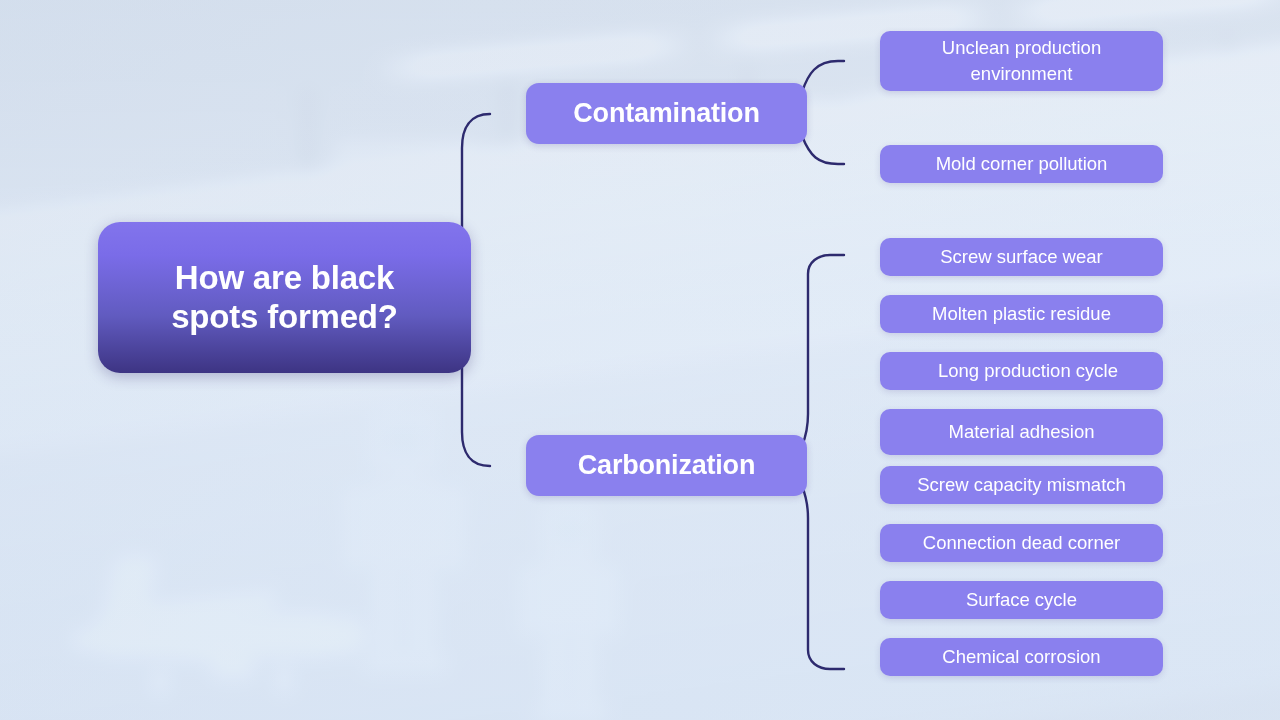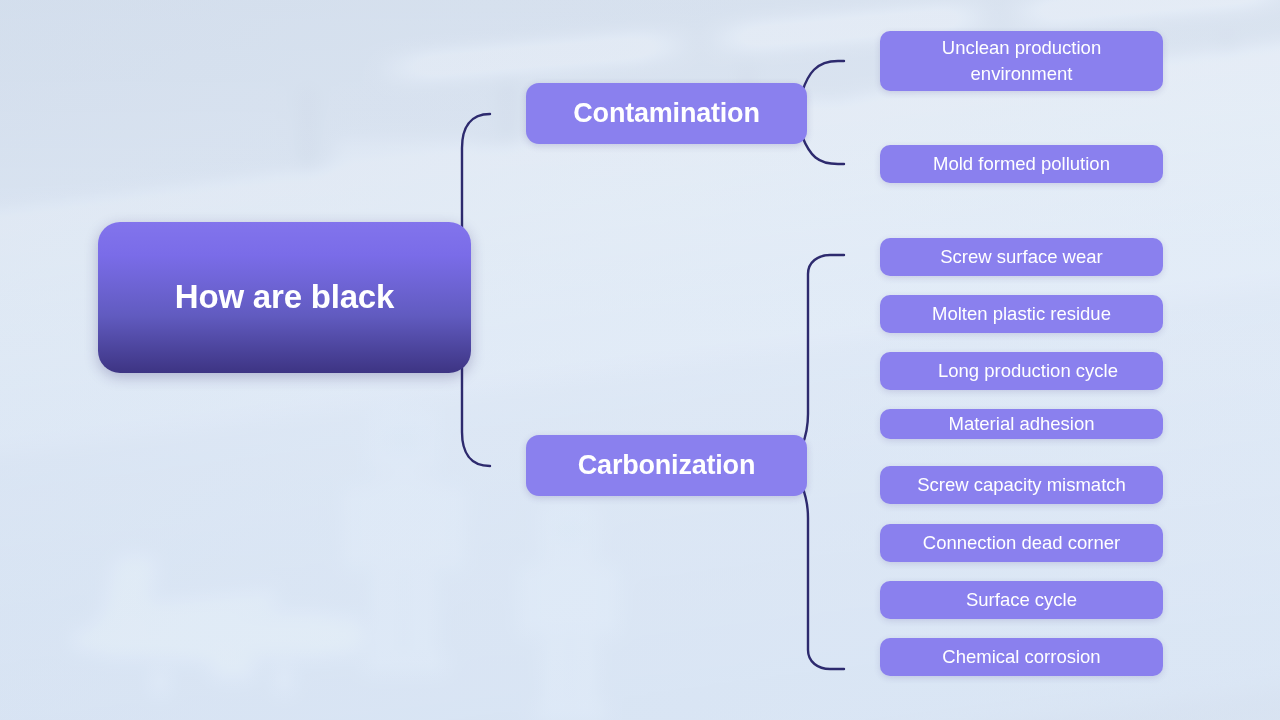--- a/index.html
+++ b/index.html
@@ -287,50 +287,51 @@
     <path d="M 770 114 C 790 114, 797 122, 802 136 C 810 156, 818 164, 838 164 L 844 164"></path>
 
     <path d="M 770 466 C 790 466, 798 458, 802 446 C 806 436, 808 428, 808 414 L 808 274 C 808 262, 818 255, 830 255 L 844 255"></path>
 
     <path d="M 770 466 C 790 466, 798 474, 802 486 C 806 496, 808 504, 808 518 L 808 650 C 808 662, 818 669, 830 669 L 844 669"></path>
   </svg>
 
   <div class="node node-root">
     <div>
       <div>How are black</div>
+      <div>spots formed?</div>
     </div>
   </div>
 
   <div class="node node-branch contamination">
     <span>Contamination</span>
   </div>
   <div class="node node-branch carbonization">
     <span>Carbonization</span>
   </div>
 
   <div class="node node-leaf" style="top:31px; height:60px;">
     <div>
       <div>Unclean production</div>
       <div>environment</div>
     </div>
   </div>
   <div class="node node-leaf" style="top:145px; height:38px;">
-    <span>Mold formed pollution</span>
+    <span>Mold corner pollution</span>
   </div>
 
   <div class="node node-leaf" style="top:238px; height:38px;text-align:center;">
     <span>Screw surface wear</span>
   </div>
   <div class="node node-leaf" style="top:295px; height:38px;">
     <span>Molten plastic residue</span>
   </div>
   <div class="node node-leaf" style="top:352px; height:38px;padding-left:23px;">
     <span>Long production cycle</span>
   </div>
-  <div class="node node-leaf" style="top:409px; height:30px;">
+  <div class="node node-leaf" style="top:409px; height:46px;">
     <span>Material adhesion</span>
   </div>
   <div class="node node-leaf" style="top:466px; height:38px;">
     <span>Screw capacity mismatch</span>
   </div>
   <div class="node node-leaf" style="top:524px; height:38px;">
     <span>Connection dead corner</span>
   </div>
   <div class="node node-leaf" style="top:581px; height:38px;">
     <span>Surface cycle</span>

